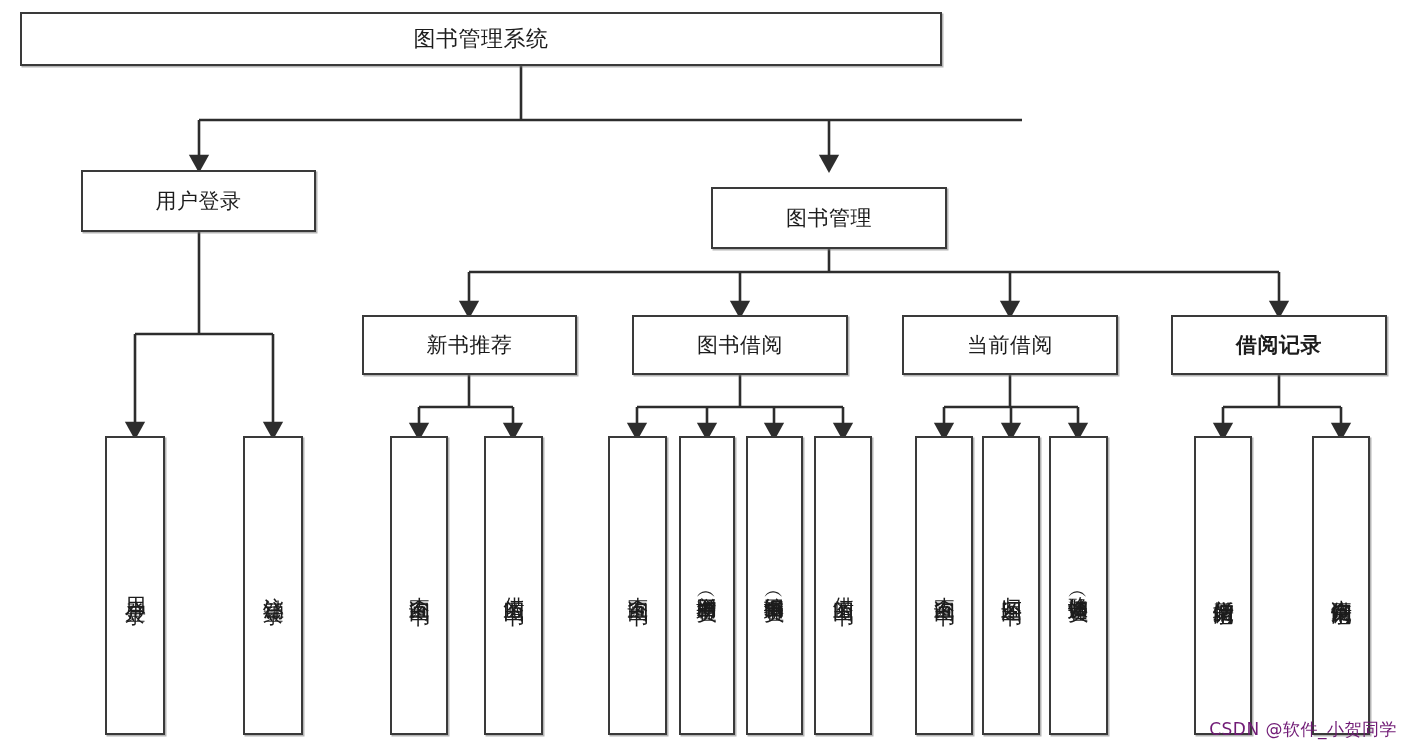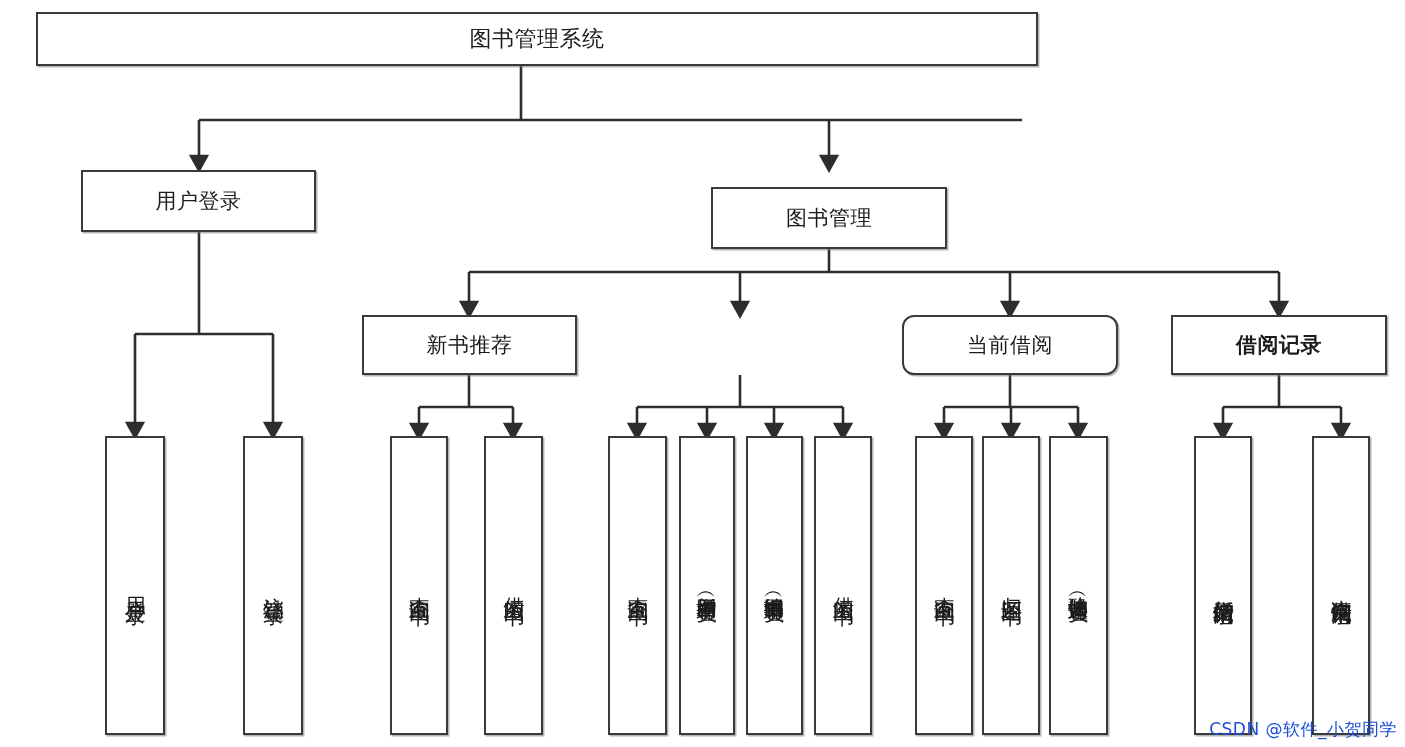--- a/index.html
+++ b/index.html
@@ -60,21 +60,21 @@
     display: block;
   }
   #root-title {
     font-size: 22px;
   }
   .watermark {
     position: absolute;
     right: 8px;
     bottom: 6px;
     font-size: 17px;
-    color: #1d4ed8;
+    color: #701a75;
     letter-spacing: 0.5px;
     white-space: nowrap;
     font-family: "DejaVu Sans", "Liberation Sans", sans-serif;
   }
 </style>
 </head>
 <body>
 
 <div id="diagram-root">
 
@@ -121,35 +121,38 @@
       <path d="M1011,407 L1011,430" marker-end="url(#arrow)"></path>
       <path d="M1078,407 L1078,430" marker-end="url(#arrow)"></path>
 
       <path d="M1279,375 L1279,407"></path>
       <path d="M1223,407 L1341,407"></path>
       <path d="M1223,407 L1223,430" marker-end="url(#arrow)"></path>
       <path d="M1341,407 L1341,430" marker-end="url(#arrow)"></path>
     </g>
   </svg>
 
-  <div class="node horiz" id="root-title" style="left:36px; top:12px; width:1002px; height:54px;">
+  <div class="node horiz" id="root-title" style="left:20px; top:12px; width:922px; height:54px;">
     <span class="lbl">图书管理系统</span>
   </div>
 
   <div class="node horiz" style="left:81px; top:170px; width:235px; height:62px;">
     <span class="lbl">用户登录</span>
   </div>
   <div class="node horiz" style="left:711px; top:170px; width:236px; height:62px;margin-top:17px;">
     <span class="lbl">图书管理</span>
   </div>
 
   <div class="node horiz" style="left:362px; top:315px; width:215px; height:60px;">
     <span class="lbl">新书推荐</span>
   </div>
-  <div class="node horiz" style="left:902px; top:315px; width:216px; height:60px;border-radius:12px;">
+  <div class="node horiz" style="left:632px; top:315px; width:216px; height:60px;">
+    <span class="lbl">图书借阅</span>
+  </div>
+  <div class="node horiz" style="left:902px; top:315px; width:216px; height:60px;">
     <span class="lbl">当前借阅</span>
   </div>
   <div class="node horiz" style="left:1171px; top:315px; width:216px; height:60px;font-weight:bold;">
     <span class="lbl">借阅记录</span>
   </div>
 
   <div class="node vert" style="left:105px; top:436px; width:60px; height:299px;">
     <span class="lbl">用户登录</span>
   </div>
   <div class="node vert" style="left:243px; top:436px; width:60px; height:299px;">

